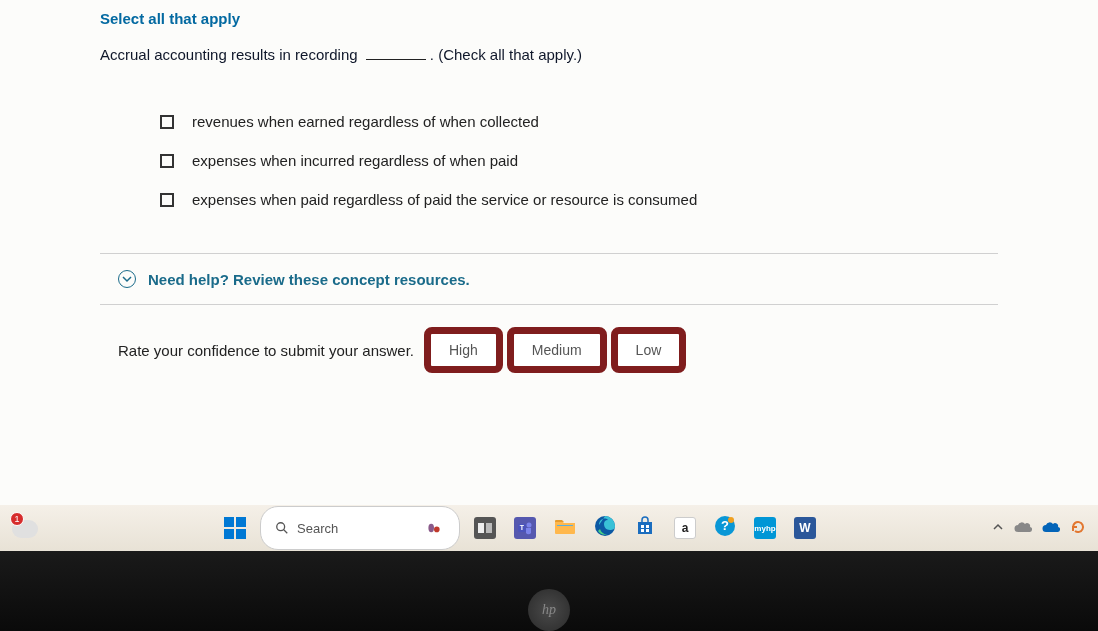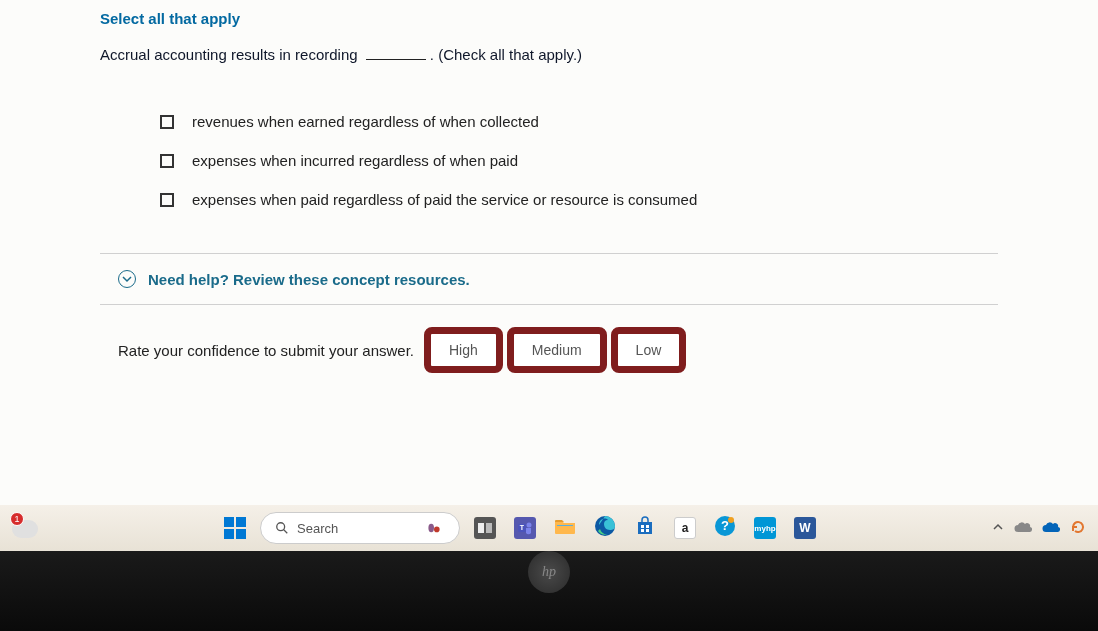--- a/index.html
+++ b/index.html
@@ -182,21 +182,21 @@
     }
     .win-sq { background: #0078d4; }
     .search-box {
       display: flex;
       align-items: center;
       background: #fff;
       border: 1px solid #ccc;
       border-radius: 18px;
       padding: 5px 14px;
       width: 200px;
-      height: 32px;
+      height: 44px;
       gap: 8px;
     }
     .search-box svg {
       width: 14px;
       height: 14px;
       flex-shrink: 0;
     }
     .search-text {
       color: #555;
       font-size: 13px;
@@ -237,21 +237,21 @@
       font-size: 12px;
     }
     .bezel {
       position: absolute;
       bottom: 0;
       left: 0;
       width: 100%;
       height: 80px;
       background: linear-gradient(to bottom, #1a1a1a, #0a0a0a);
       display: flex;
-      align-items: flex-start;
+      align-items: flex-end;
       justify-content: center;
     }
     .hp-logo {
       width: 42px;
       height: 42px;
       border-radius: 50%;
       background: radial-gradient(circle, #4a4a4a, #2a2a2a);
       display: flex;
       align-items: center;
       justify-content: center;

